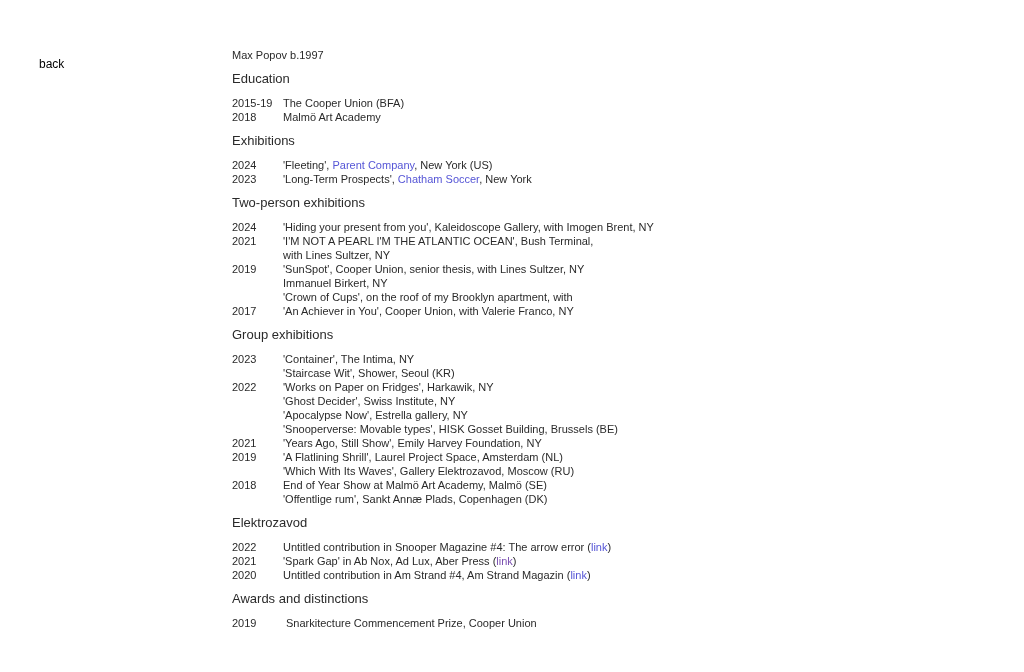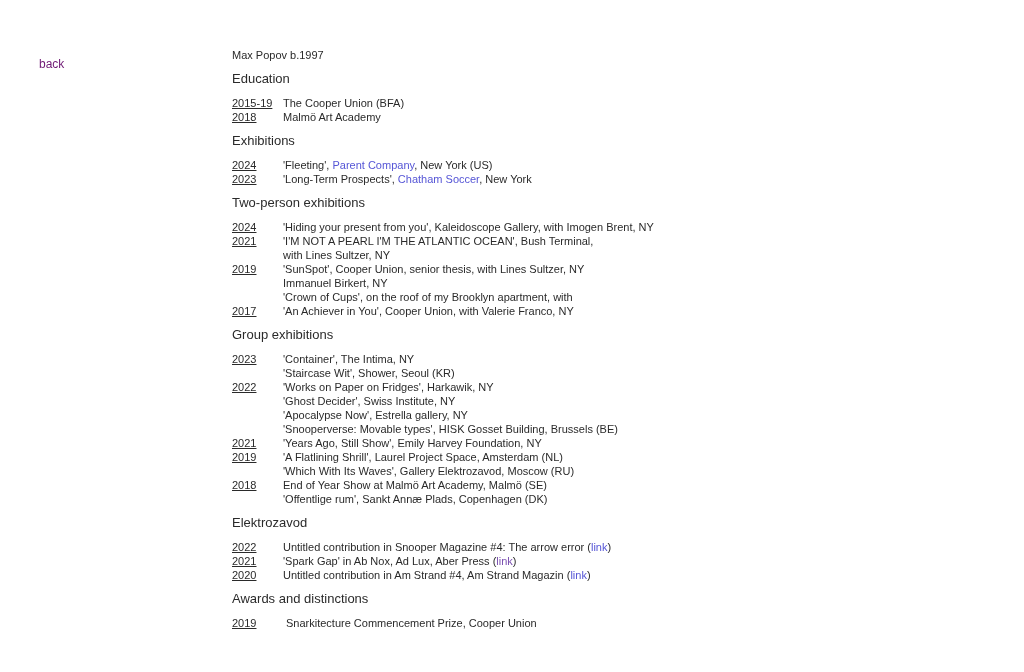--- a/index.html
+++ b/index.html
@@ -21,21 +21,21 @@
 
   
   #back-nav {
     position: absolute;
     left: 39px;
     top: 57px;
     font-size: 12px;
     line-height: 14px;
   }
   #back-nav a {
-    color: #701a75;
+    color: #000000;
     text-decoration: none;
   }
 
   
   #cv {
     position: absolute;
     left: 201px;
     top: 48px;
     width: 700px;
     margin-left: 31px;
@@ -69,21 +69,20 @@
 
   .entry {
     line-height: 14px;
     white-space: nowrap;
   }
 
   .entry .year {
     display: inline-block;
     width: 51px;
     vertical-align: top;
-    text-decoration: underline;
   }
 
   .entry .detail {
     display: inline-block;
     vertical-align: top;
   }
 
   
   .section.awards .entry .year {
     width: 54px;

